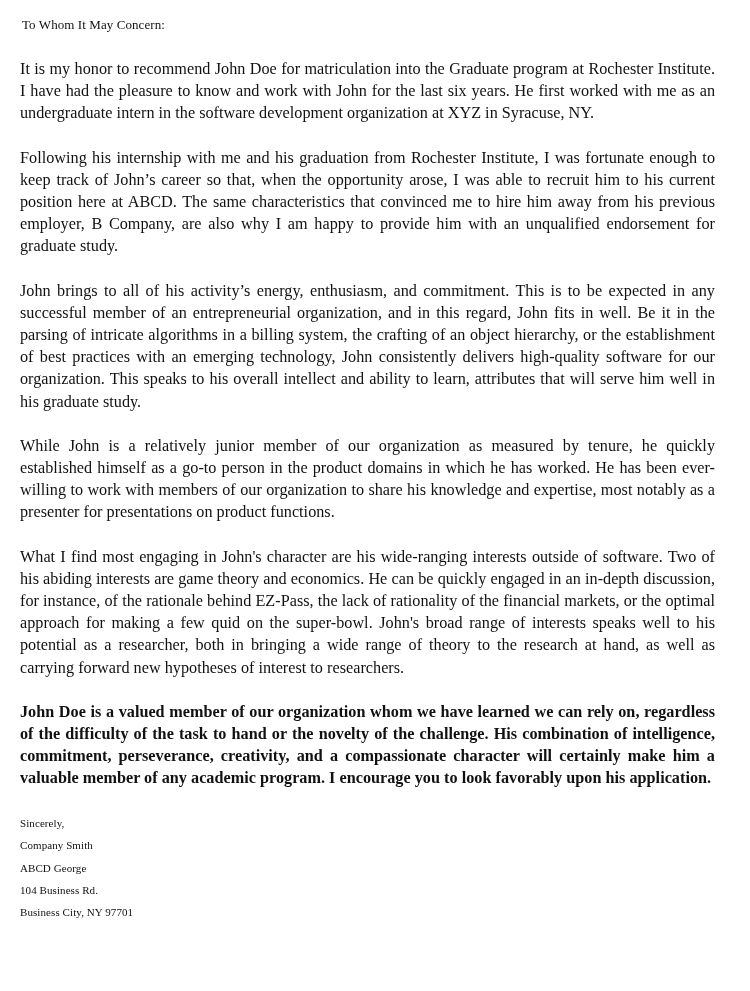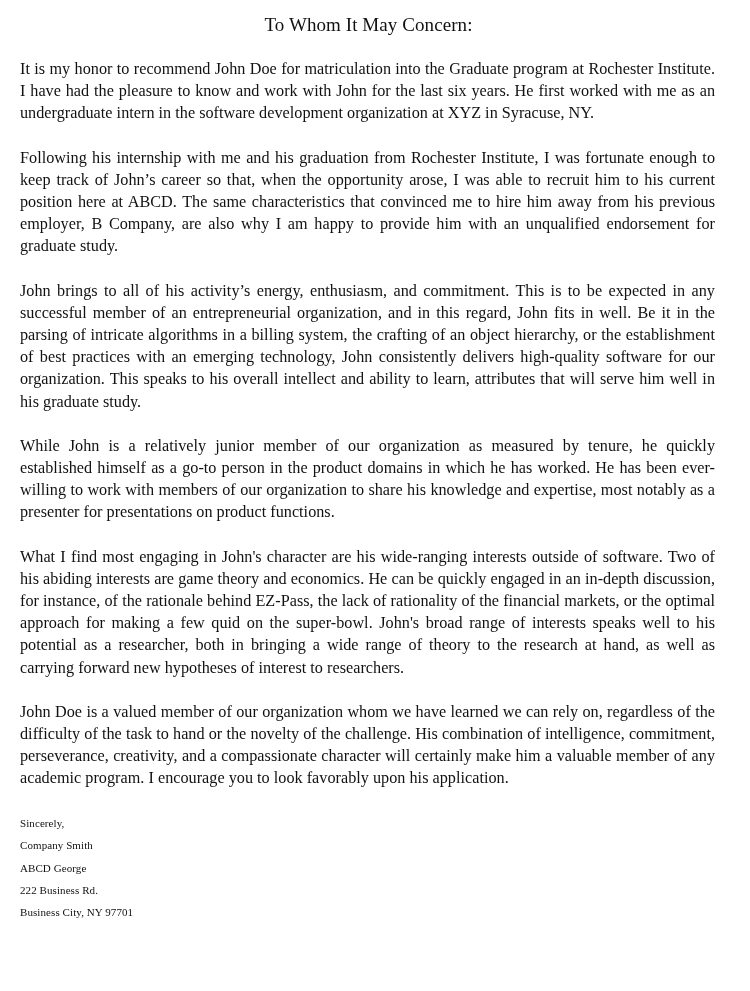--- a/index.html
+++ b/index.html
@@ -17,38 +17,39 @@
   .page {
     position: relative;
     width: 750px;
     height: 991px;
     box-sizing: border-box;
     padding: 14px 35px 0 20px;
     background: #ffffff;
     overflow: hidden;
   }
   .salutation {
-    font-size: 19px;
+    font-size: 13px;
     line-height: 22px;
-    text-align: center;
+    text-align: left;
     margin: 0 0 22px 2px;
     letter-spacing: 0.08px;
   }
   .para {
     font-size: 16.2px;
     line-height: 22.2px;
     text-align: justify;
     text-justify: inter-word;
     margin: 0 0 22px 0;
     letter-spacing: 0.02px;
     -webkit-hyphens: none;
     hyphens: none;
   }
   .para:last-of-type {
     margin-bottom: 0;
+    font-weight: bold;
   }
   .signature-block {
     margin-top: 22px;
     font-size: 11px;
     line-height: 22.4px;
     text-align: left;
   }
   .signature-line {
     white-space: pre;
     letter-spacing: 0.08px;
@@ -71,17 +72,17 @@
 
 
   <p class="para">What I find most engaging in John's character are his wide-ranging interests outside of software. Two of his abiding interests are game theory and economics. He can be quickly engaged in an in-depth discussion, for instance, of the rationale behind EZ-Pass, the lack of rationality of the financial markets, or the optimal approach for making a few quid on the super-bowl. John's broad range of interests speaks well to his potential as a researcher, both in bringing a wide range of theory to the research at hand, as well as carrying forward new hypotheses of interest to researchers.</p>
 
   <p class="para">John Doe is a valued member of our organization whom we have learned we can rely on, regardless of the difficulty of the task to hand or the novelty of the challenge. His combination of intelligence, commitment, perseverance, creativity, and a compassionate character will certainly make him a valuable member of any academic program. I encourage you to look favorably upon his application.</p>
 
   <div class="signature-block">
     <div class="signature-line">Sincerely,</div>
     <div class="signature-line">Company Smith</div>
     <div class="signature-line">ABCD George</div>
-    <div class="signature-line">222 Business Rd.</div>
+    <div class="signature-line">104 Business Rd.</div>
     <div class="signature-line">Business City, NY 97701</div>
   </div>
 
 </div>
 
 </body></html>

